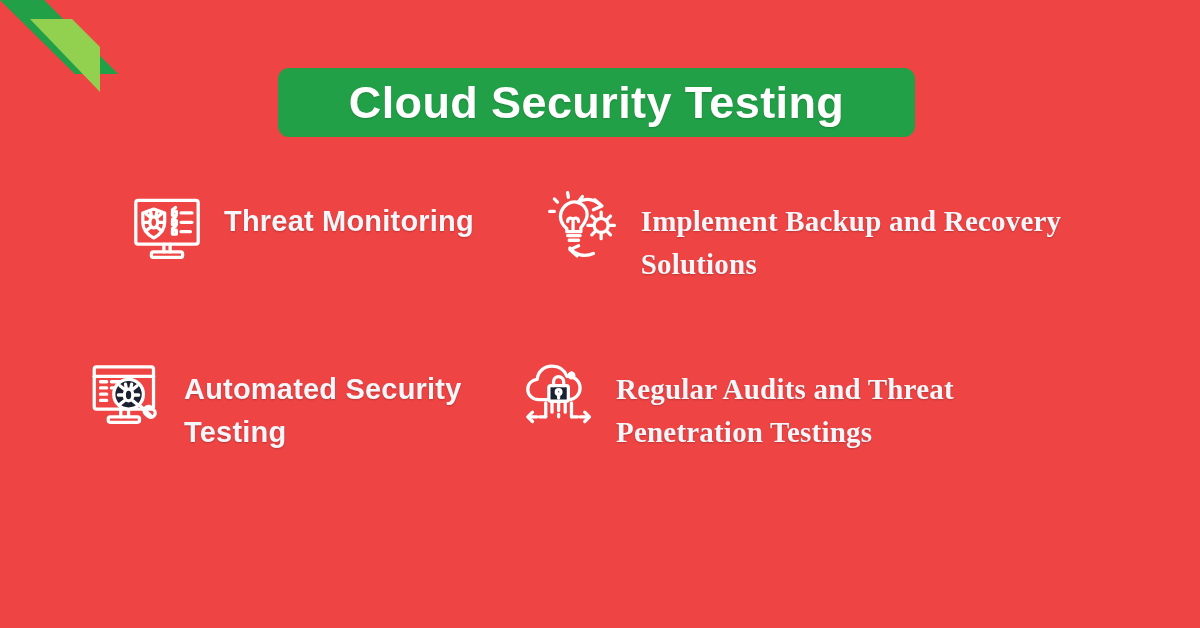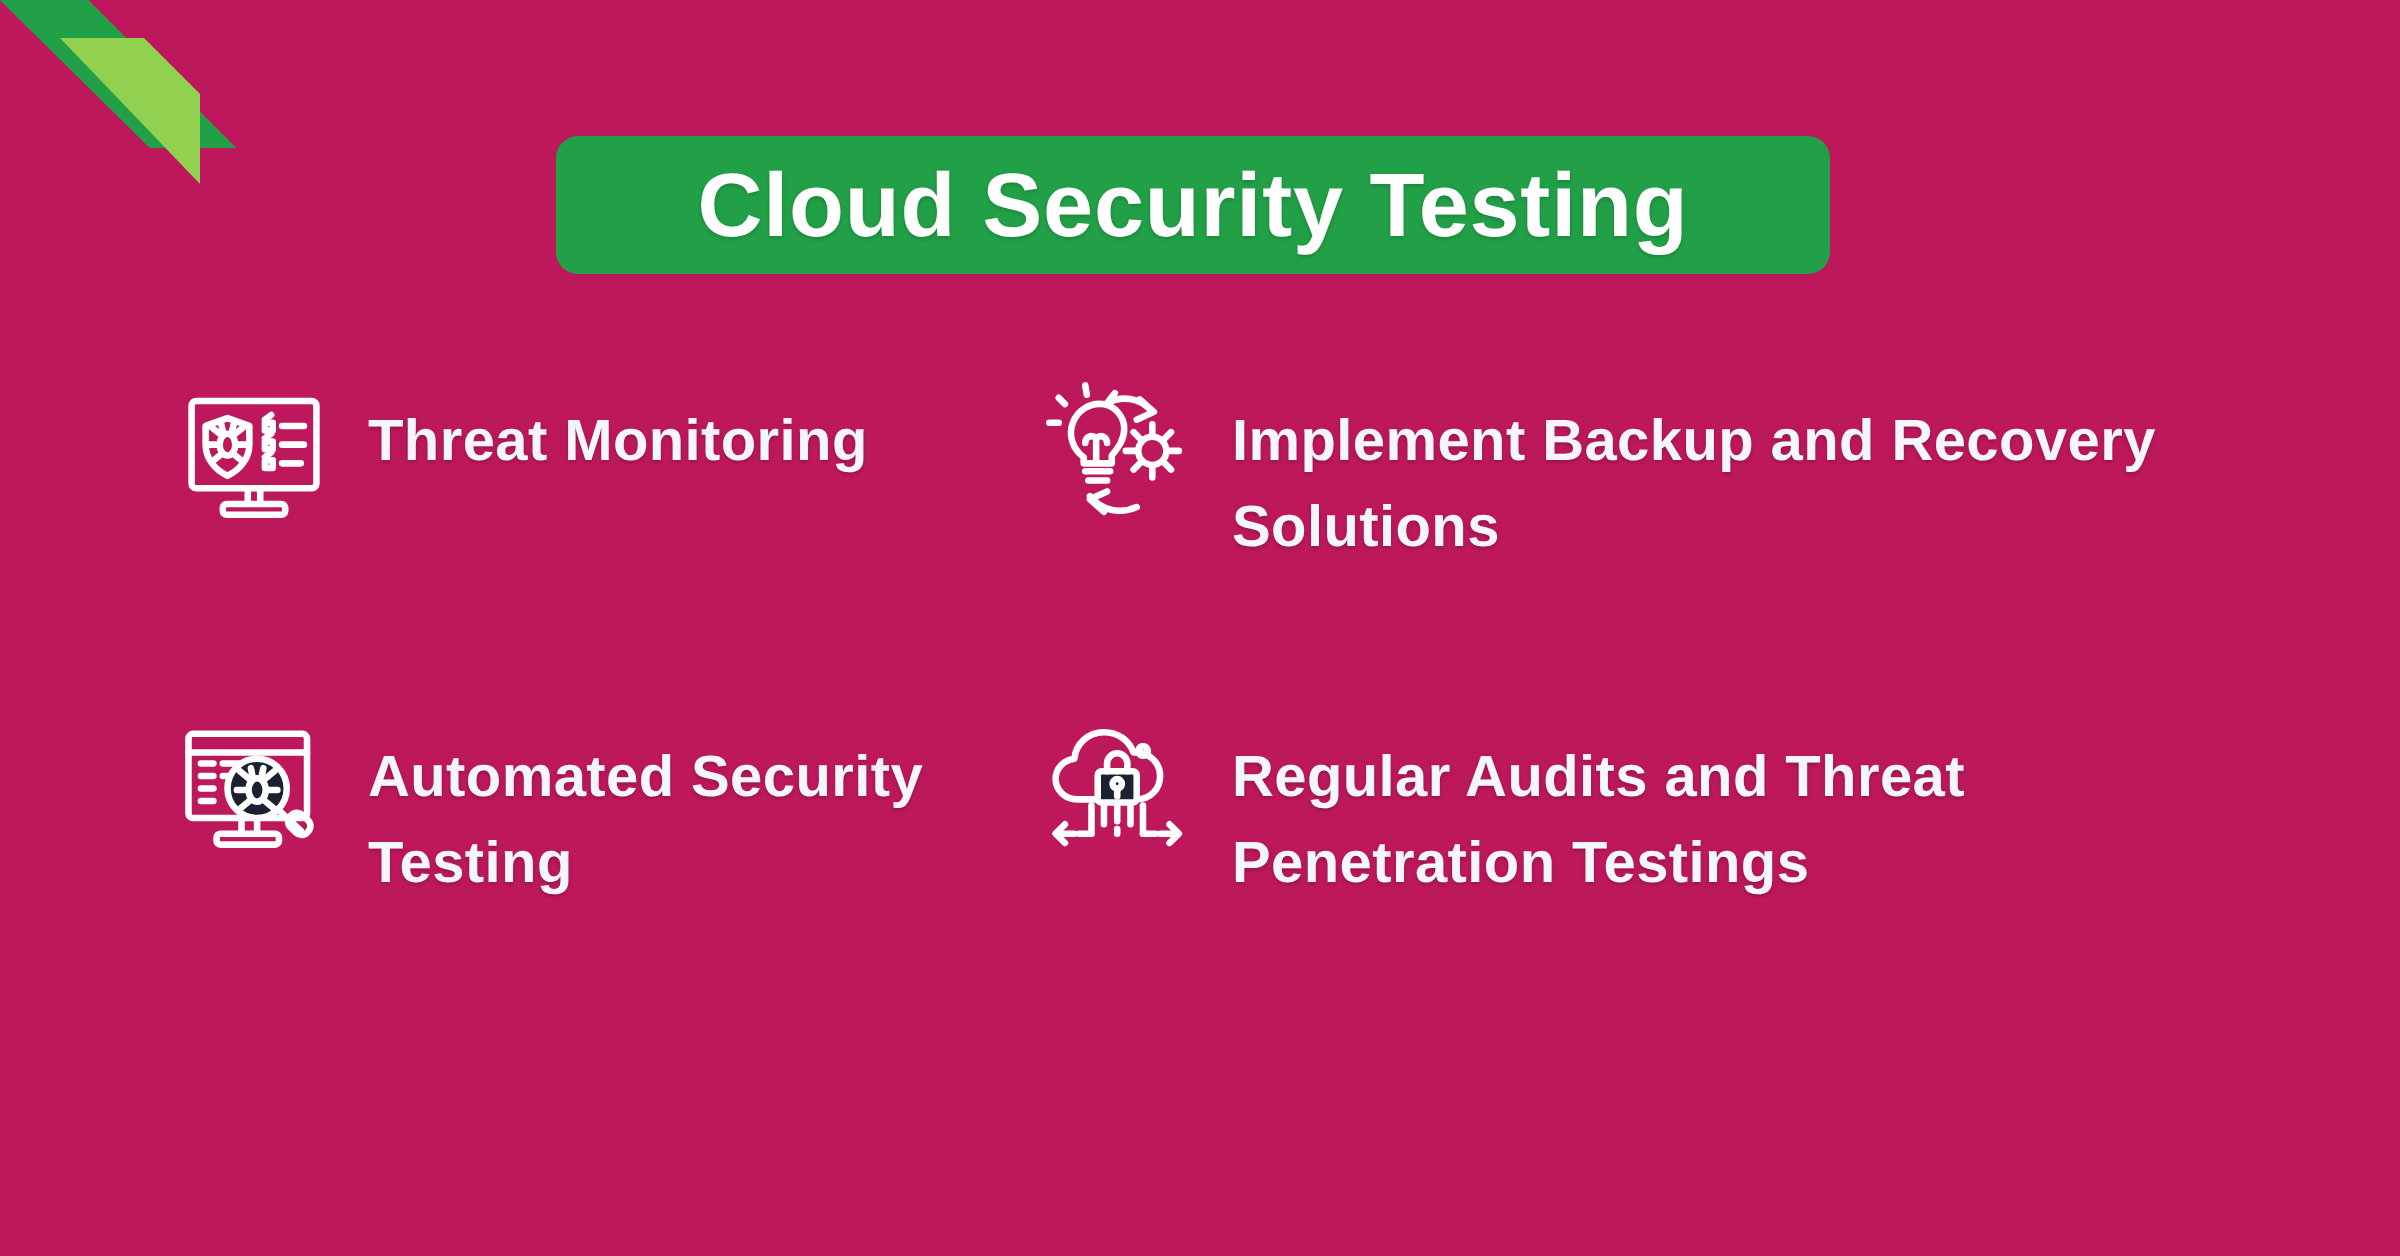--- a/index.html
+++ b/index.html
@@ -5,21 +5,21 @@
   * { margin:0; padding:0; box-sizing:border-box; }
   html, body {
     width:1200px; height:628px;
     background:#1b2130;
     font-family:"Liberation Sans", sans-serif;
     overflow:hidden;
   }
   #stage {
     position:relative;
     width:1200px; height:628px;
-    background:#be185d;
+    background:#ef4444;
   }
 
   
   .corner-deco { position:absolute; top:0; left:0; width:150px; height:120px; }
 
   
   .title-banner {
     position:absolute;
     left:278px; top:68px;
     width:637px; height:69px;
@@ -37,21 +37,21 @@
     text-shadow:0 1px 2px rgba(0,0,0,.18);
   }
 
   
   .grid {
     position:absolute;
     left:0; top:186px;
     width:1200px;
   }
   .grid-row { display:flex; }
-  .grid-row.row-1 { height:168px; }
+  .grid-row.row-1 { height:168px;padding-left:40px; }
   .cell {
     display:flex;
     align-items:flex-start;
     gap:18px;
   }
   .cell.col-left  { width:512px; padding-left:88px; }
   .cell.col-right { width:688px; padding-left:8px; }
 
   .feature-icon {
     flex:0 0 auto;
@@ -63,21 +63,21 @@
 
   .feature-label {
     color:#f4f6fa;
     font-size:29px;
     font-weight:bold;
     line-height:1.47;
     letter-spacing:0.2px;
     text-shadow:0 1px 2px rgba(0,0,0,.22);
     padding-top:14px;
   }
-  .cell.col-right .feature-label { max-width:470px; }
+  .cell.col-right .feature-label { max-width:470px;font-family:Liberation Serif, serif; }
   .cell.col-left  .feature-label { max-width:400px; }
 </style>
 </head>
 <body>
 
 <div id="stage">
 
   <div class="corner-deco">
     <svg width="150" height="120" viewBox="0 0 150 120">
       <polygon points="0,0 44,0 118,74 118,74 75,74 0,0" fill="#22a047"></polygon>

